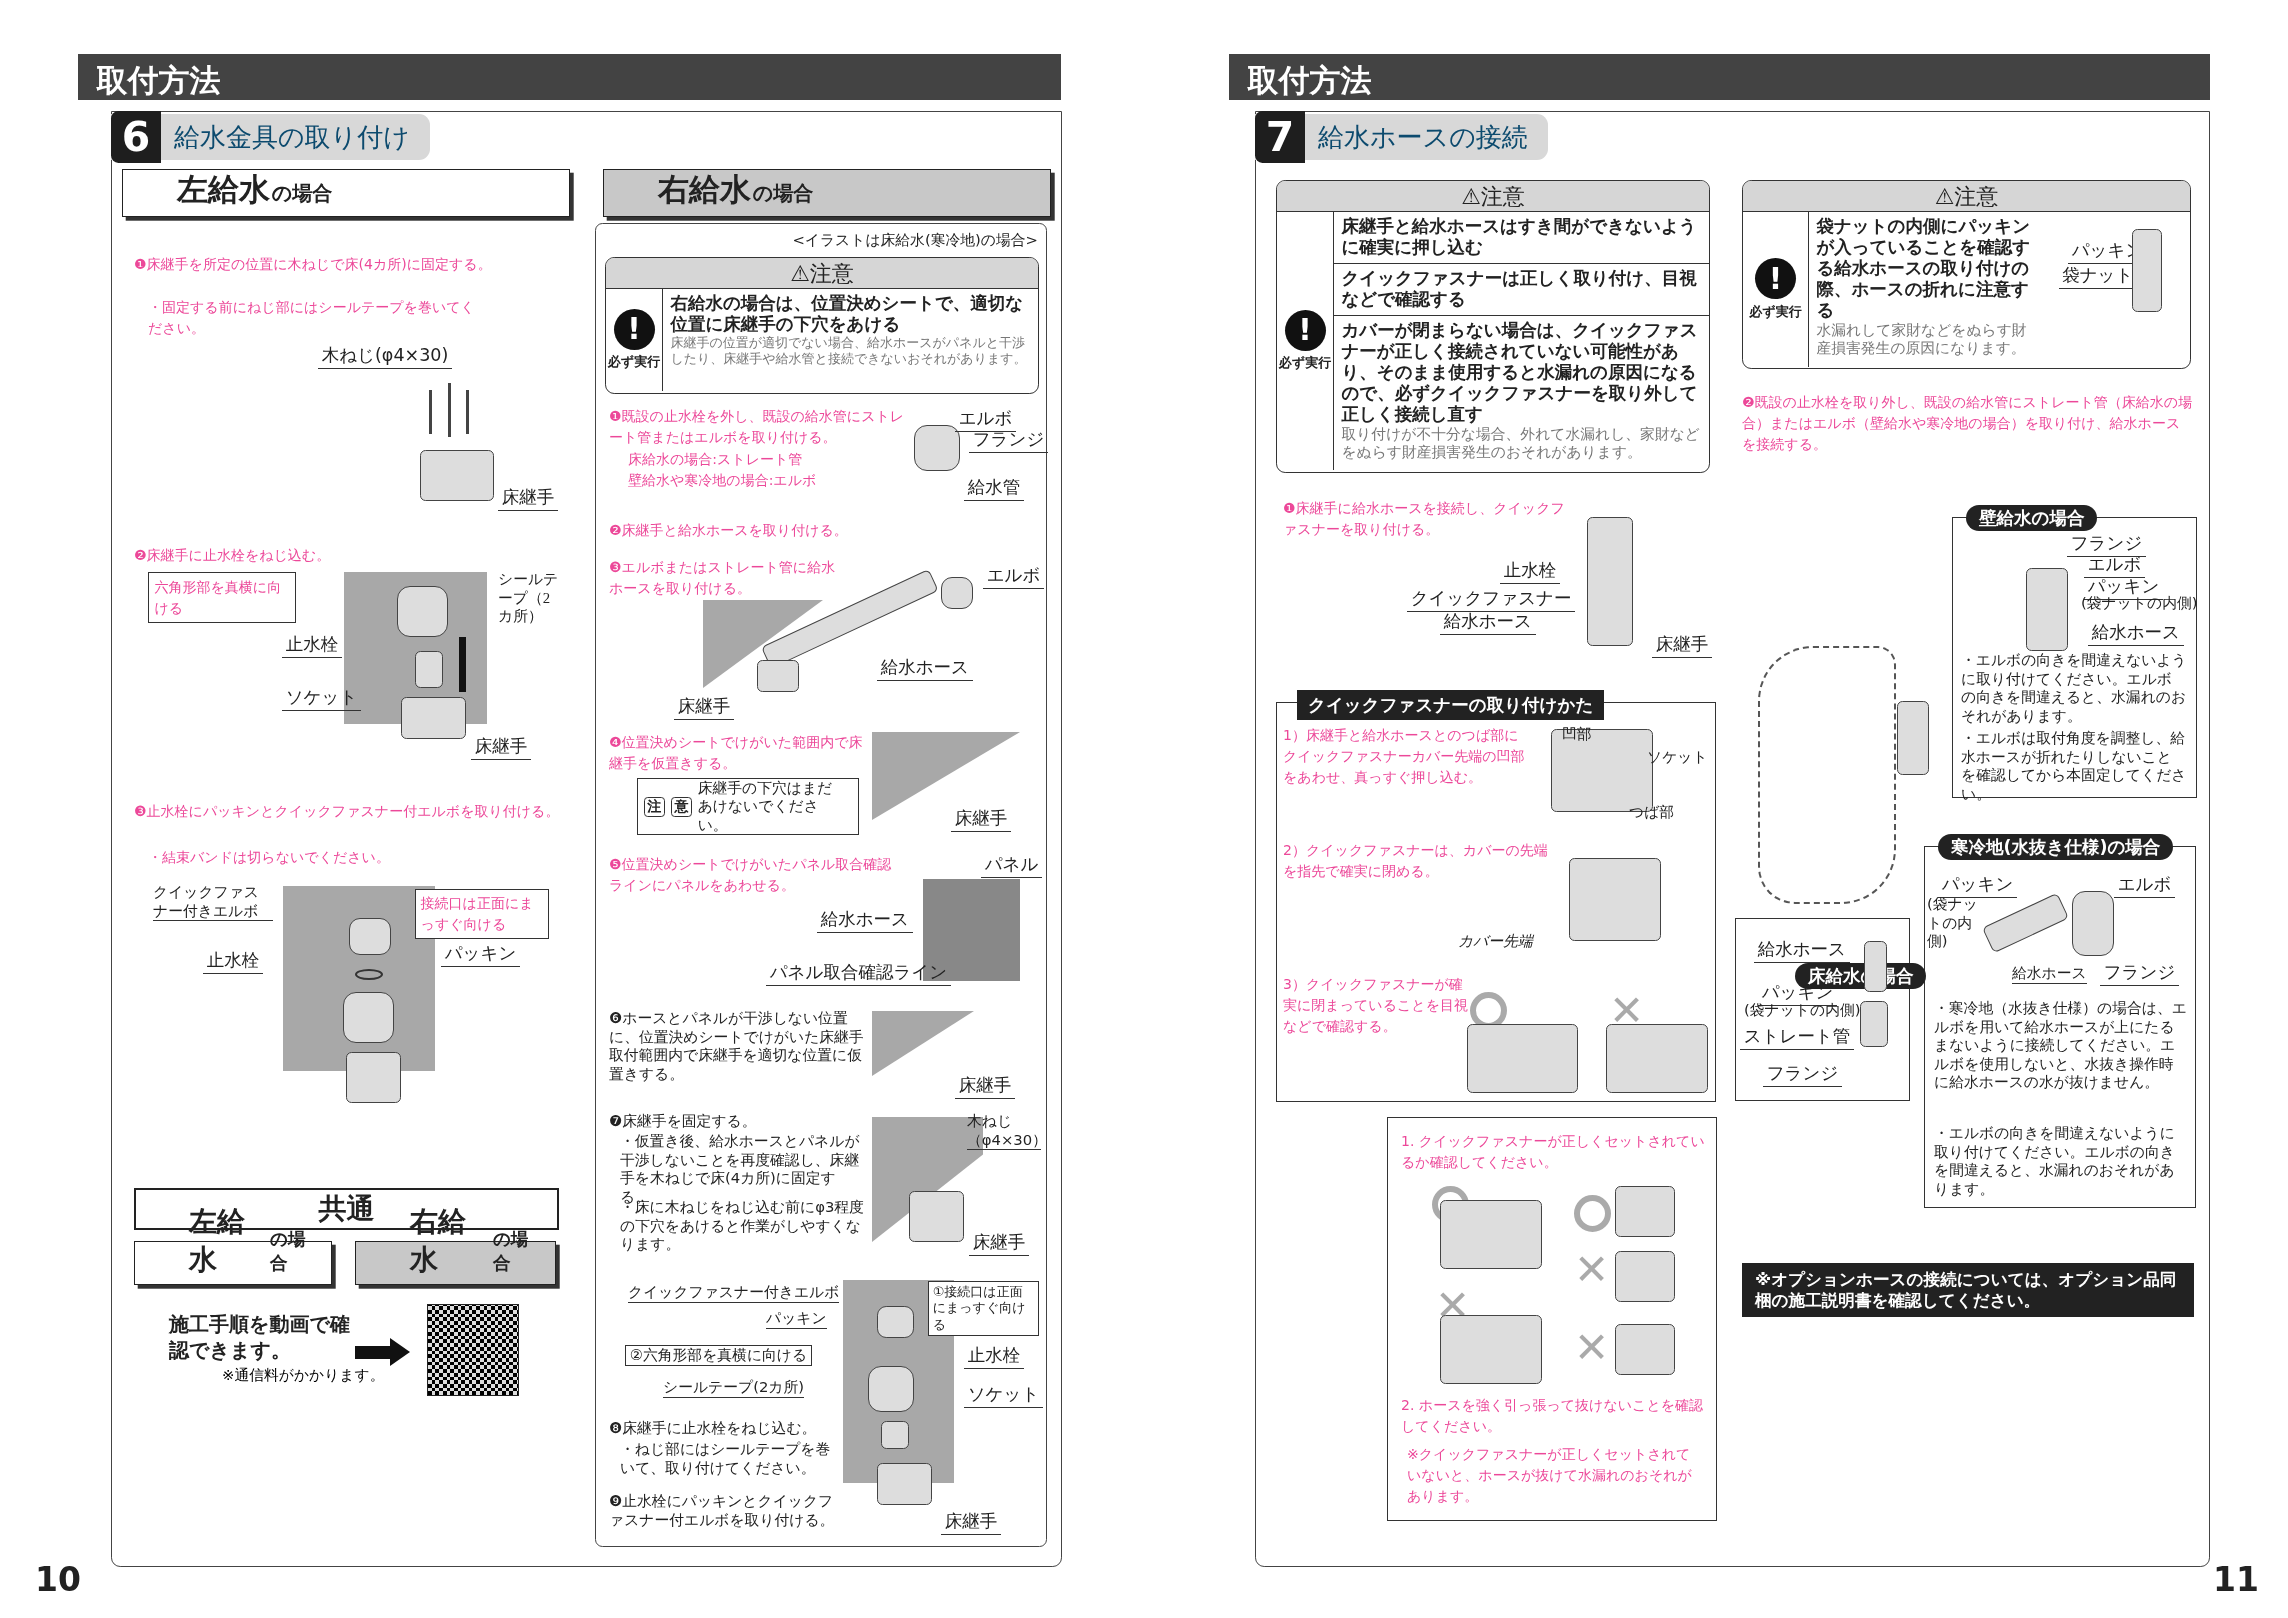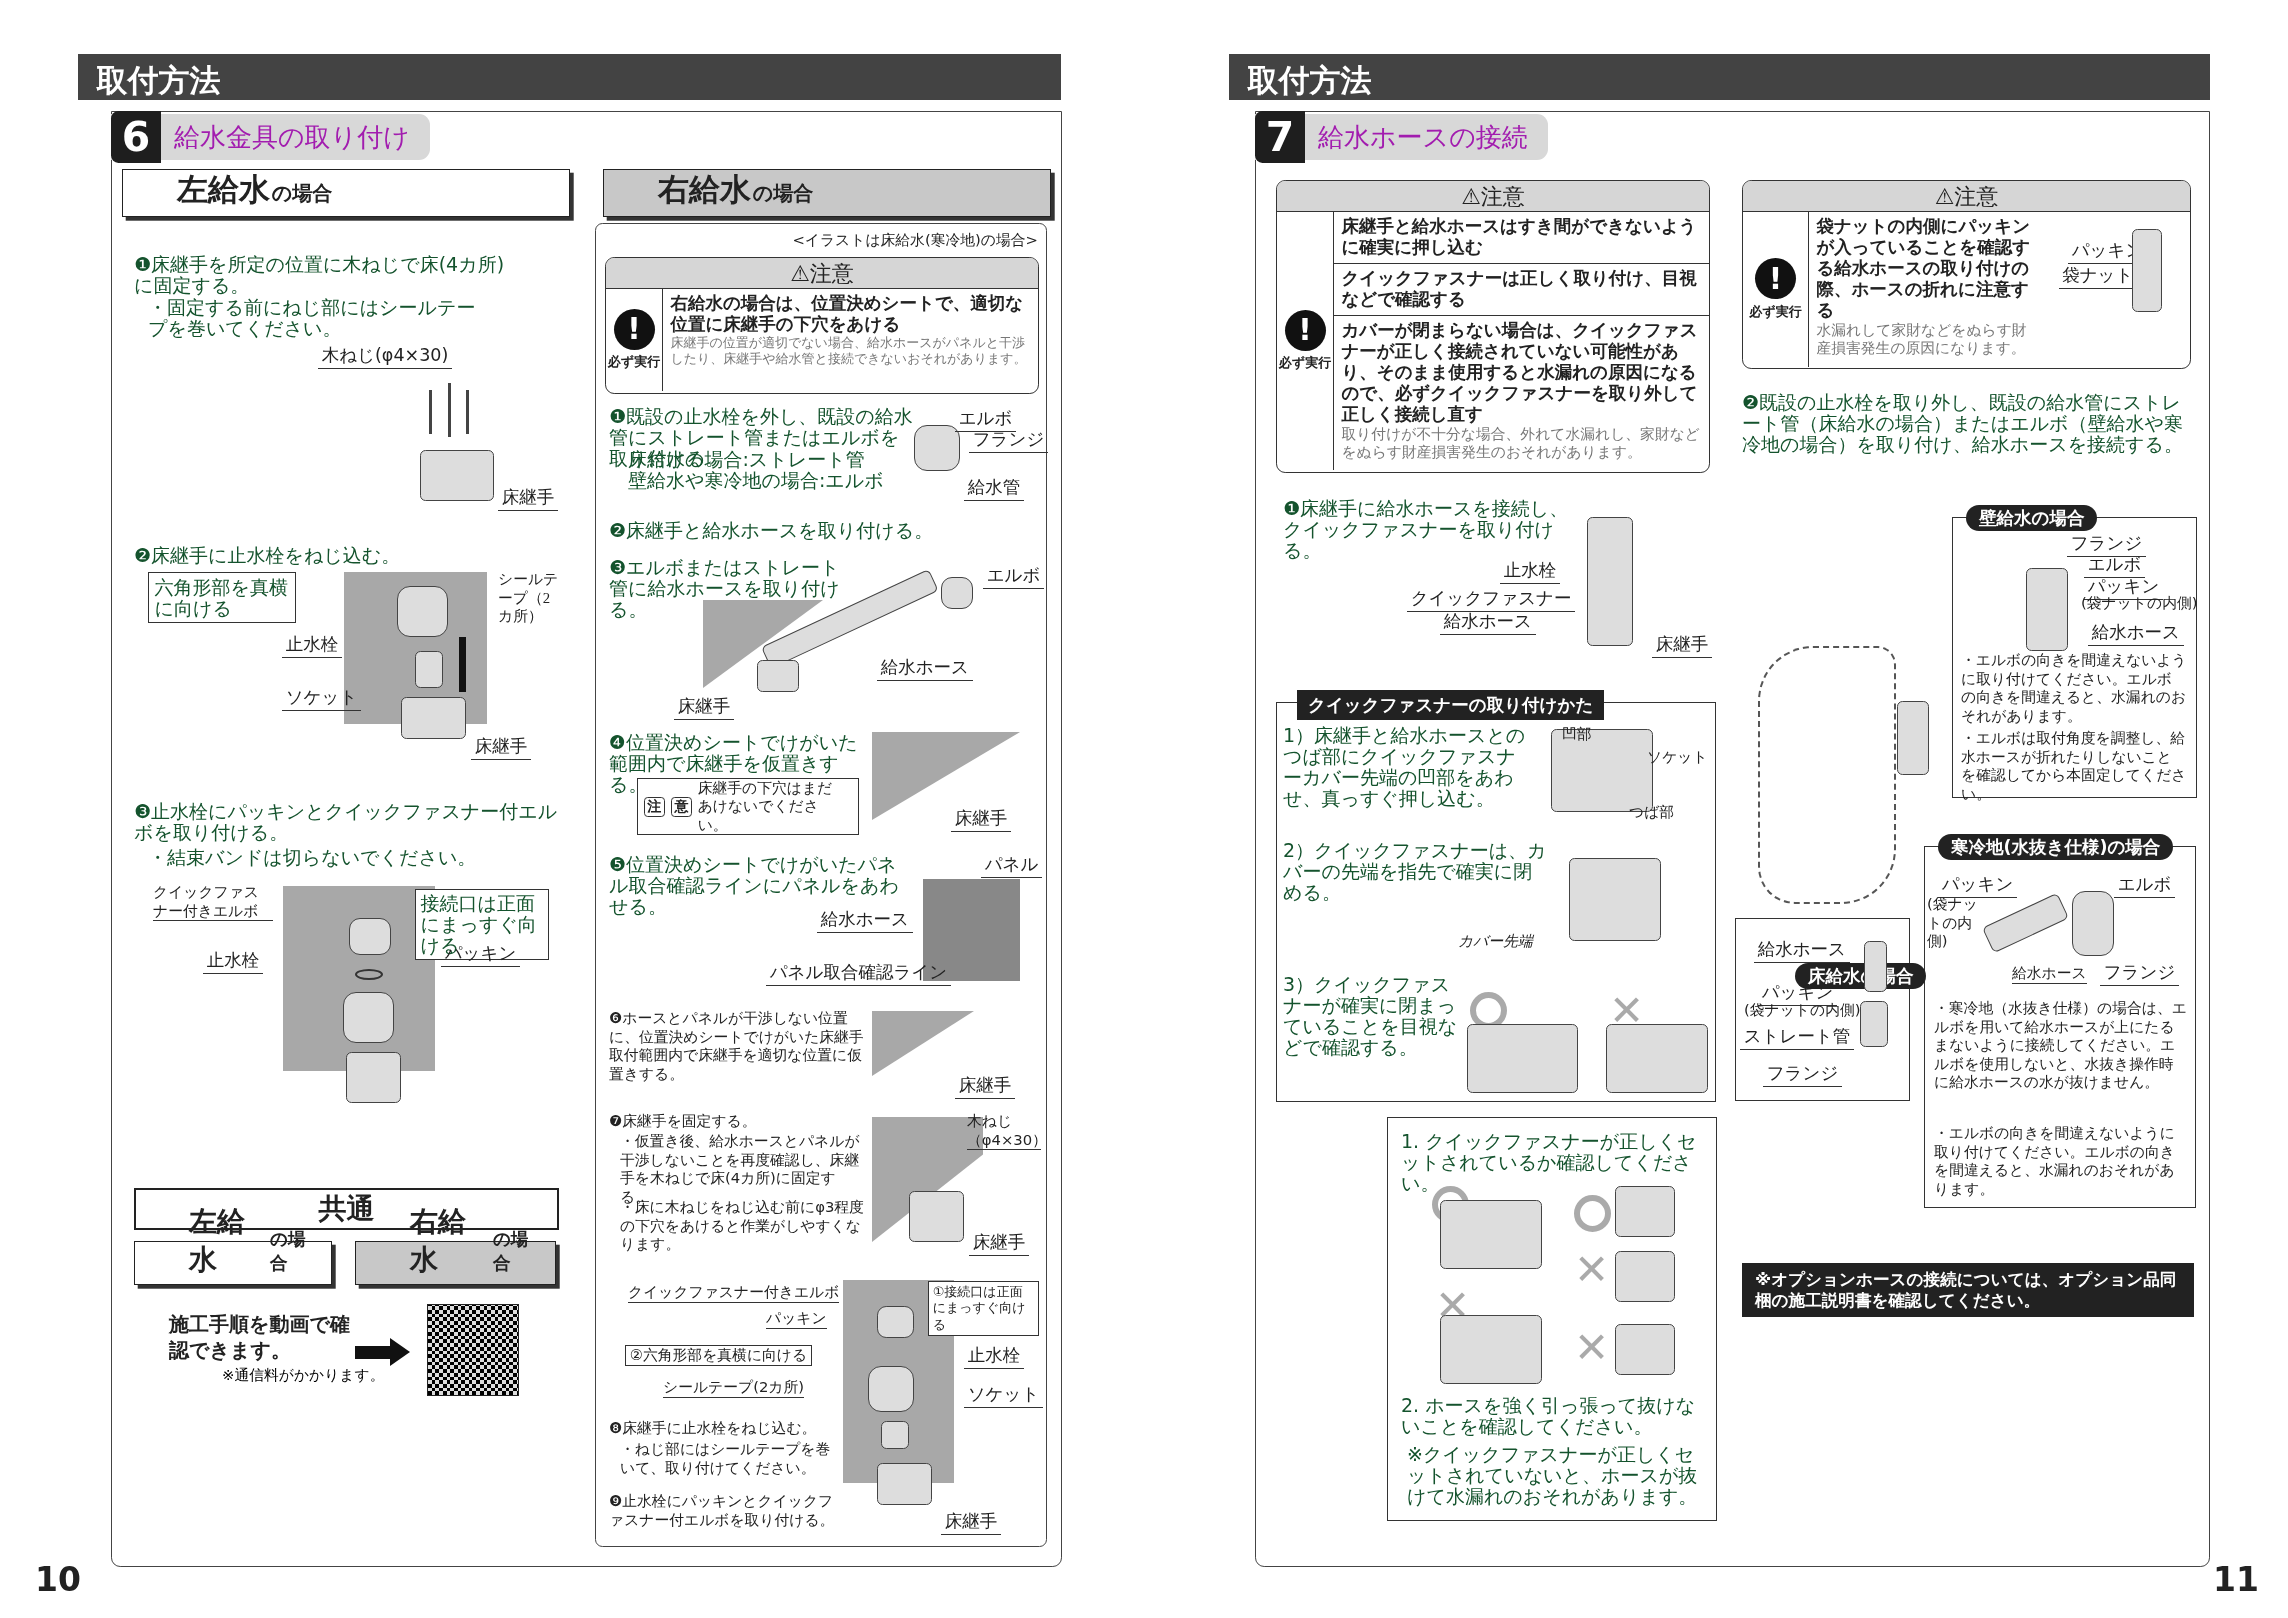--- a/index.html
+++ b/index.html
@@ -4,26 +4,26 @@
 <style>
   * { box-sizing: border-box; margin: 0; padding: 0; }
   body { width: 2289px; height: 1619px; background: #fff; position: relative; overflow: hidden;
          font-family: "DejaVu Sans", "Liberation Sans", sans-serif; color: #222; }
   .abs { position: absolute; }
   .hdr-bar { background: #434343; color: #fff; font-weight: bold; font-size: 31px; padding: 5.5px 0 0 18.5px; height: 46px; }
   .frame { border: 1.8px solid #444; border-radius: 0 0 9.2px 9.2px; border-top: 1.8px solid #444; }
   .step-tab { display: flex; align-items: center; height: 46px; background: #d8d8d8; border-radius: 0 11px 11px 0; padding-right: 20px; }
   .step-num { width: 50px; height: 52px; background: #1e1e1e; color: #fff; font-weight: bold; font-size: 41px;
               display: flex; align-items: center; justify-content: center; border-radius: 7.4px 0 0 7.4px; margin-right: 13px; }
-  .step-title { font-size: 26px; color: #a21caf; }
+  .step-title { font-size: 26px; color: #0c4a6e; }
   .case-box { border: 1.8px solid #222; box-shadow: 3.7px 3.7px 0 #333; height: 48px; padding: 5.5px 11px; display:flex; align-items:flex-end; }
   .case-box.gray { background: #c8c8c8; }
   .case-big { font-size: 31px; font-weight: bold; margin-left: 43px; }
   .case-small { font-size: 20px; font-weight: bold; margin-left: 1.8px; margin-bottom: 3.7px; }
-  .txt { font-size: 19px; line-height: 21px; color: #14532d; }
+  .txt { font-size: 14px; line-height: 21px; color: #ec4899; }
   .txt-sm { font-size: 14.8px; line-height: 18.5px; color: #222; }
   .lbl { font-size: 17.5px; border-bottom: 1.4px solid #333; padding: 0 3.7px 0.9px; white-space: nowrap; }
   .gray-block { background: #a8a8a8; }
   .caution { border: 1.8px solid #333; border-radius: 9.2px; overflow: hidden; background: #fff; }
   .caution-head { background: #d6d6d6; text-align: center; font-size: 22px; border-bottom: 1.8px solid #333; height: 31px; line-height: 31px; }
   .caution-body { display: flex; }
   .must { width: 57px; border-right: 1.8px solid #333; display: flex; flex-direction: column; align-items: center; justify-content: center; font-size: 13px; font-weight: bold; }
   .must-icon { width: 41px; height: 41px; border-radius: 50%; background: #111; color: #fff; font-size: 29.5px; font-weight: bold;
                display: flex; align-items: center; justify-content: center; margin-bottom: 3.7px; }
   .caution-text { flex: 1; padding: 3.7px 7.4px; }

